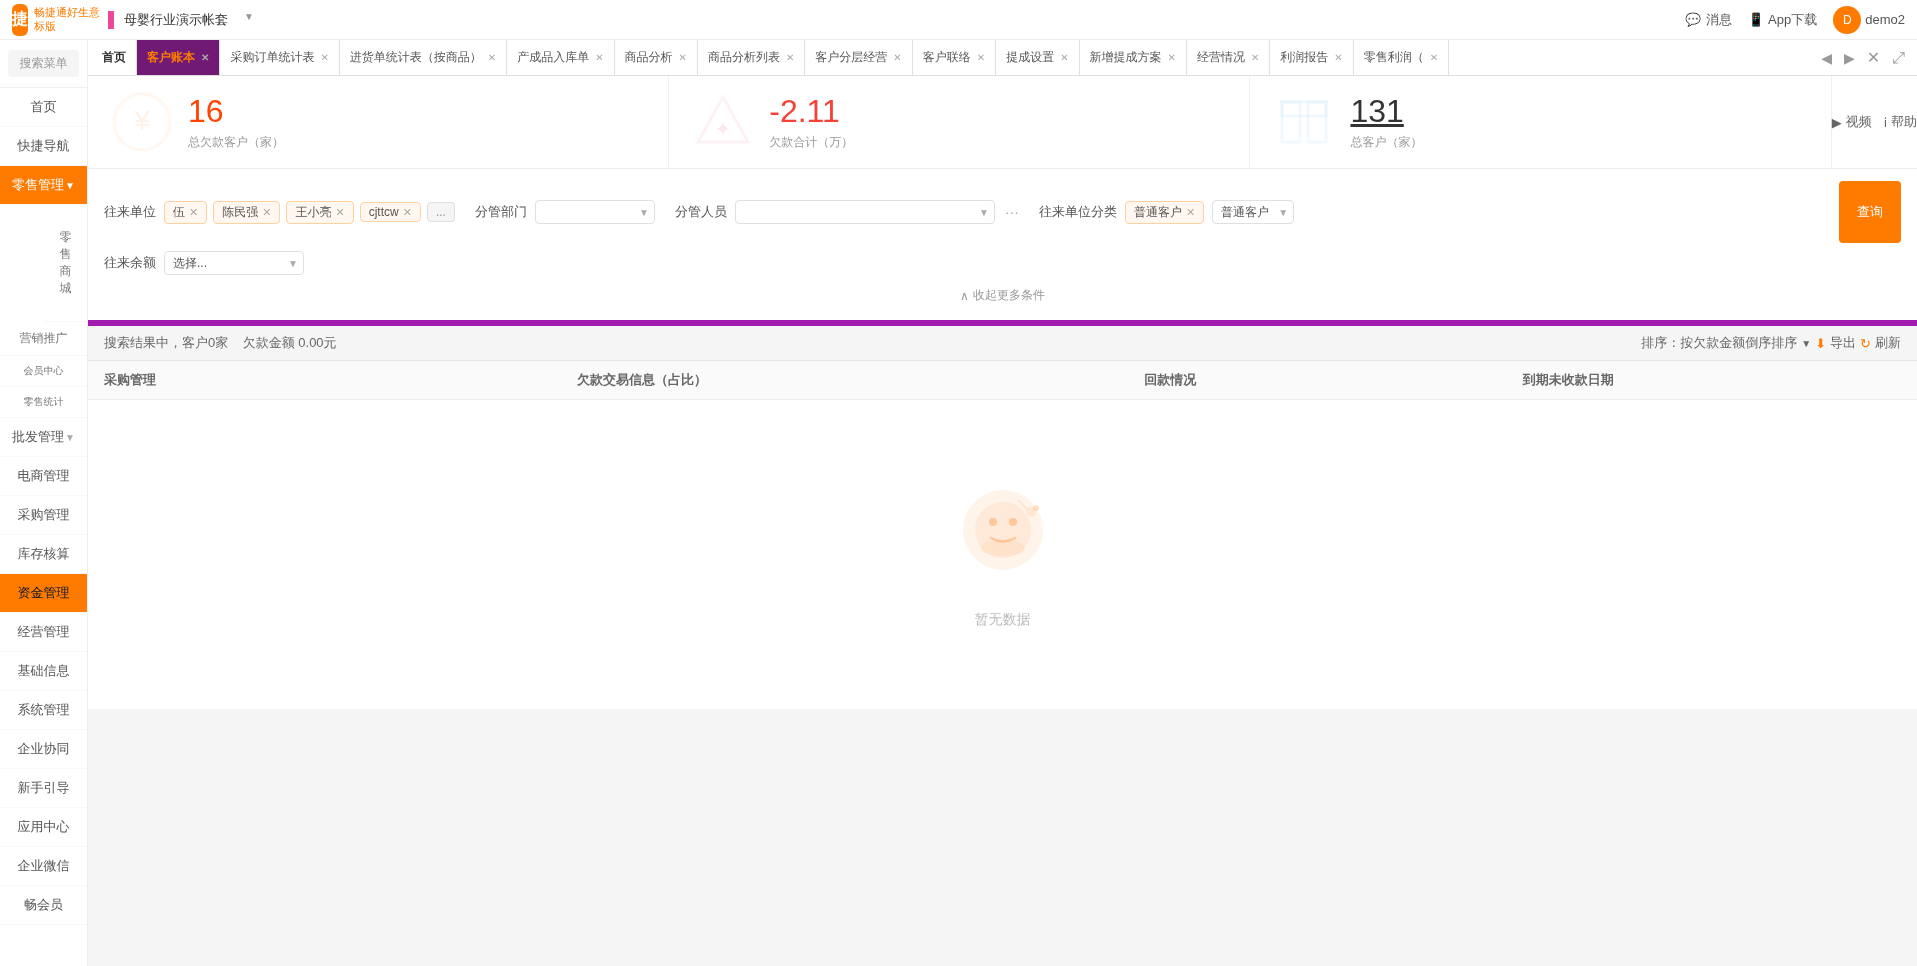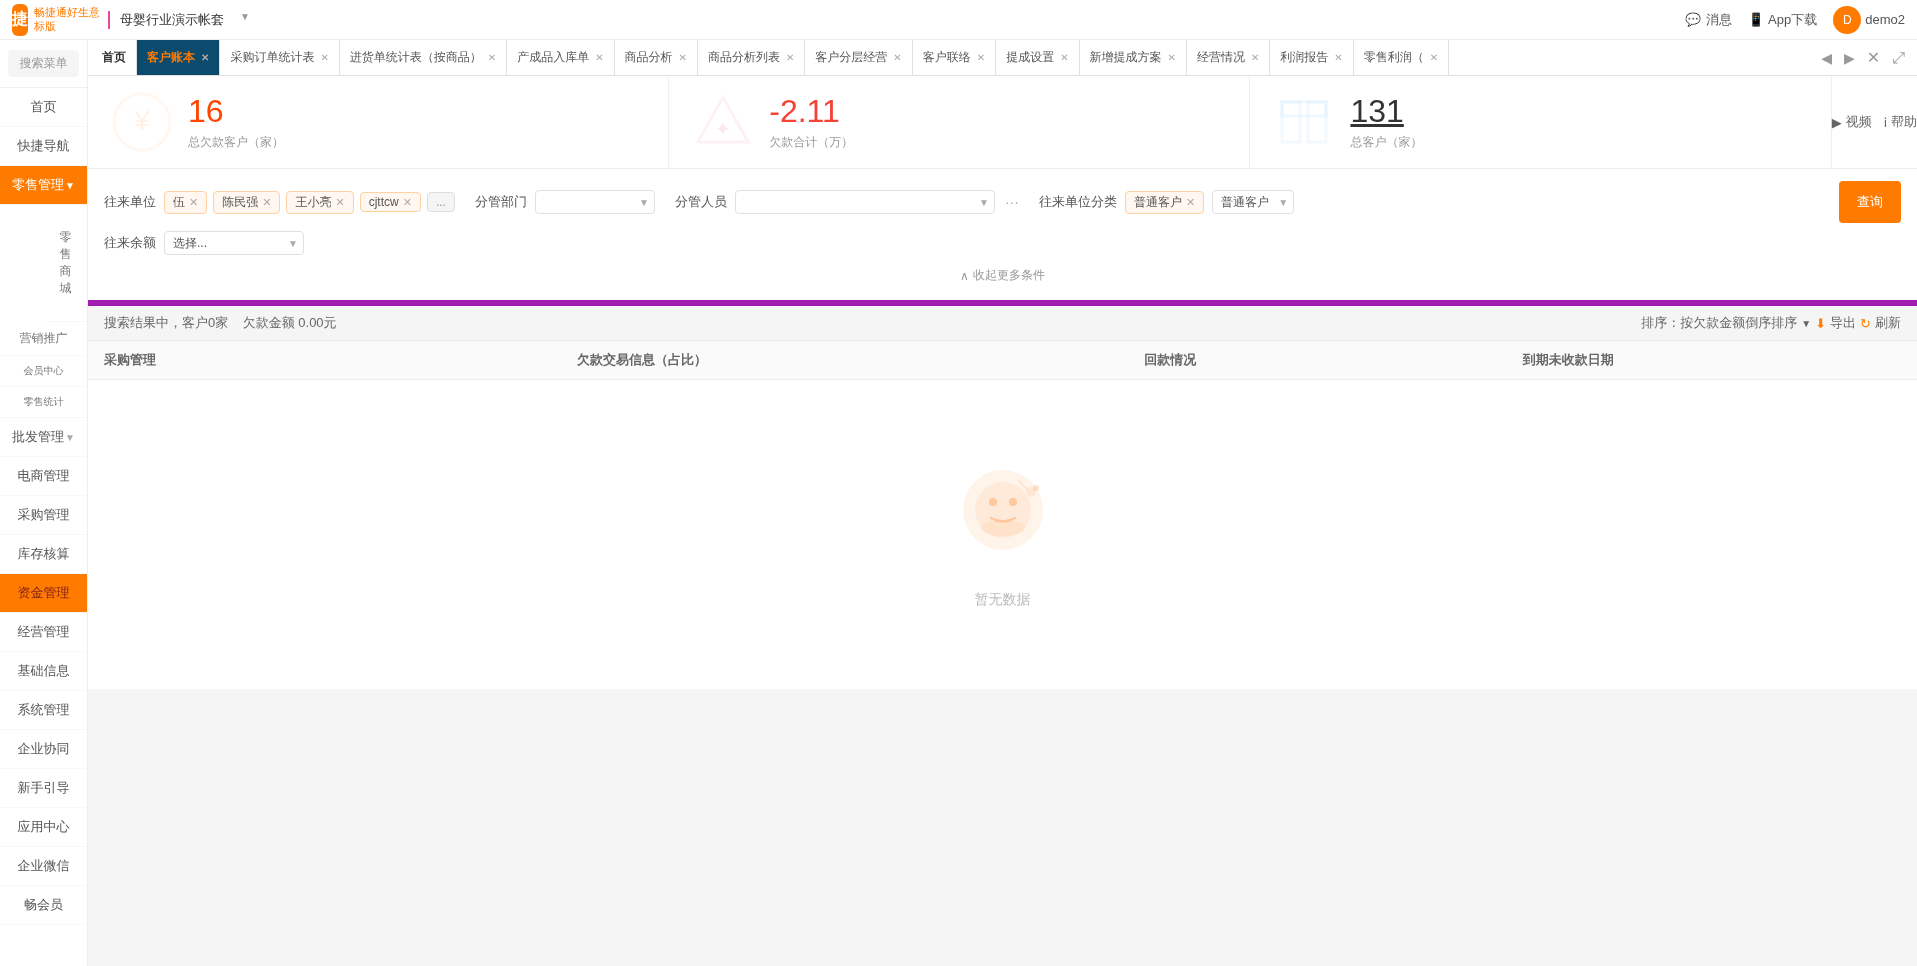--- a/index.html
+++ b/index.html
@@ -15,21 +15,21 @@
       padding: 0 12px;
       border-bottom: 1px solid #eee;
       position: fixed;
       top: 0; left: 0; right: 0;
       z-index: 100;
     }
     .top-bar-left { display: flex; align-items: center; gap: 8px; }
     .logo-area { display: flex; align-items: center; gap: 6px; width: 88px; }
     .logo-icon { width: 32px; height: 32px; background: #ff7b00; border-radius: 6px; display: flex; align-items: center; justify-content: center; color: #fff; font-size: 16px; font-weight: bold; }
     .logo-text { font-size: 11px; color: #ff7b00; line-height: 1.2; }
-    .store-selector { display: flex; align-items: flex-start; gap: 16px; font-size: 13px; color: #333; cursor: pointer; border-left: 2px solid #ec4899; padding-left: 10px; }
+    .store-selector { display: flex; align-items: flex-start; gap: 16px; font-size: 13px; color: #333; cursor: pointer; border-left: 6px solid #ec4899; padding-left: 10px; }
     .store-selector .chevron { font-size: 10px; color: #999; }
     .top-bar-right { display: flex; align-items: center; gap: 16px; font-size: 13px; color: #555; }
     .top-bar-right .icon-btn { display: flex; align-items: center; gap: 4px; cursor: pointer; }
     .avatar { width: 28px; height: 28px; border-radius: 50%; background: #ff7b00; display: flex; align-items: center; justify-content: center; color: #fff; font-size: 12px; }
 
     
     .main-layout { display: flex; margin-top: 40px; height: calc(966px - 40px); }
 
     
     .sidebar {
@@ -87,21 +87,21 @@
       gap: 4px;
       padding: 0 10px;
       height: 100%;
       font-size: 12px;
       color: #555;
       cursor: pointer;
       border-right: 1px solid #e0e0e0;
       white-space: nowrap;
       flex-shrink: 0;
     }
-    .tab-item.active { background: #0c4a6e; color: #ff7b00; font-weight: bold; }
+    .tab-item.active { background: #701a75; color: #ff7b00; font-weight: bold; }
     .tab-item.home { background: #fff; color: #333; font-weight: bold; }
     .tab-close { font-size: 10px; color: #aaa; margin-left: 2px; }
     .tab-controls { display: flex; align-items: center; gap: 4px; padding: 0 8px; margin-left: auto; }
     .tab-arrow { font-size: 14px; color: #999; cursor: pointer; padding: 2px 4px; }
 
     
     .page-content { flex: 1; background: #f5f5f5; overflow-y: auto; padding: 0; }
 
     
     .stats-bar {
@@ -149,21 +149,21 @@
     .filter-select {
       border: 1px solid #e0e0e0; border-radius: 4px; padding: 4px 24px 4px 8px;
       font-size: 12px; color: #555; background: #fff; cursor: pointer;
       min-width: 120px; appearance: none; position: relative;
     }
     .filter-select-wrap { position: relative; display: inline-flex; align-items: center; }
     .filter-select-wrap .arrow { position: absolute; right: 6px; color: #aaa; font-size: 10px; pointer-events: none; }
     .filter-more { color: #aaa; cursor: pointer; font-size: 14px; margin-left: 2px; }
     .btn-query {
       background: #ff7b00; color: #fff; border: none; border-radius: 4px;
-      padding: 12px 18px; font-size: 13px; cursor: pointer; margin-left: auto;
+      padding: 22px 18px; font-size: 13px; cursor: pointer; margin-left: auto;
     }
     .collapse-row { display: flex; align-items: center; justify-content: center; font-size: 12px; color: #999; cursor: pointer; gap: 4px; padding: 4px 0; }
 
     
     .result-bar {
       display: flex; align-items: center; justify-content: space-between;
       padding: 8px 16px; background: #f5f5f5; border-bottom: 1px solid #e8e8e8; font-size: 13px; color: #666;
     }
     .result-actions { display: flex; align-items: center; gap: 4px; }
     .result-action { display: flex; align-items: center; gap: 4px; cursor: pointer; color: #666; font-size: 13px; }
@@ -242,21 +242,21 @@
     <div class="sidebar-nav-item" style="font-size:12px;color:#777;padding:8px 12px;">营销推广</div>
     <div class="sidebar-nav-item" style="font-size:10px;color:#777;padding:8px 12px;">会员中心</div>
     <div class="sidebar-nav-item" style="font-size:10px;color:#777;padding:8px 12px;">零售统计</div>
     <div class="sidebar-nav-item has-arrow">
       <span>批发管理</span>
       <span style="font-size:10px;color:#aaa;">▼</span>
     </div>
     <div class="sidebar-nav-item">电商管理</div>
     <div class="sidebar-nav-item">采购管理</div>
     <div class="sidebar-nav-item">库存核算</div>
-    <div class="sidebar-nav-item" style="background:#ff7b00;color:#7f1d1d;">资金管理</div>
+    <div class="sidebar-nav-item" style="background:#ff7b00;color:#0f172a;">资金管理</div>
     <div class="sidebar-nav-item">经营管理</div>
     <div class="sidebar-nav-item">基础信息</div>
     <div class="sidebar-nav-item">系统管理</div>
     <div class="sidebar-nav-item">企业协同</div>
     <div class="sidebar-nav-item">新手引导</div>
     <div class="sidebar-nav-item">应用中心</div>
     <div class="sidebar-nav-item">企业微信</div>
     <div class="sidebar-nav-item">畅会员</div>
   </div>
 

